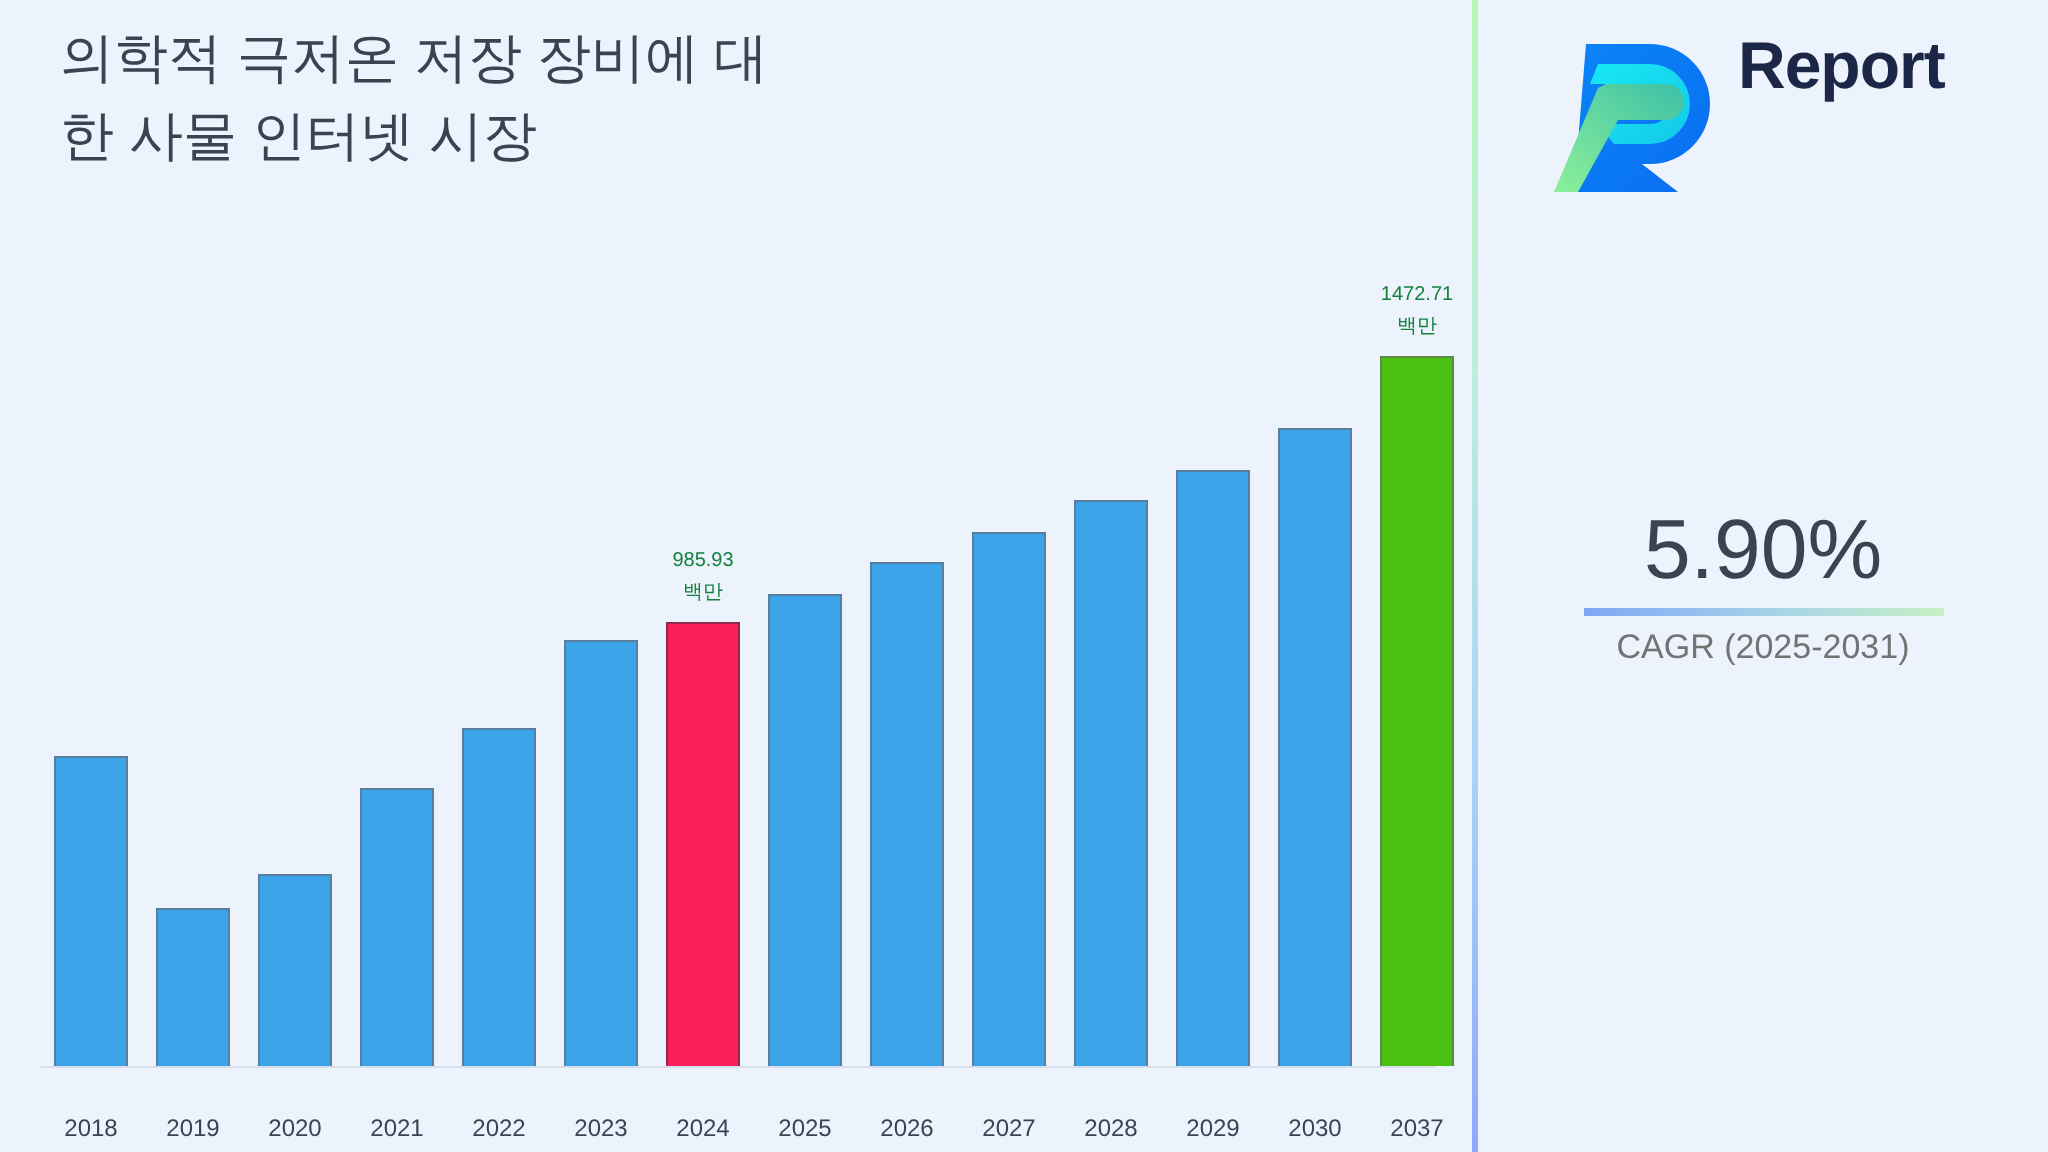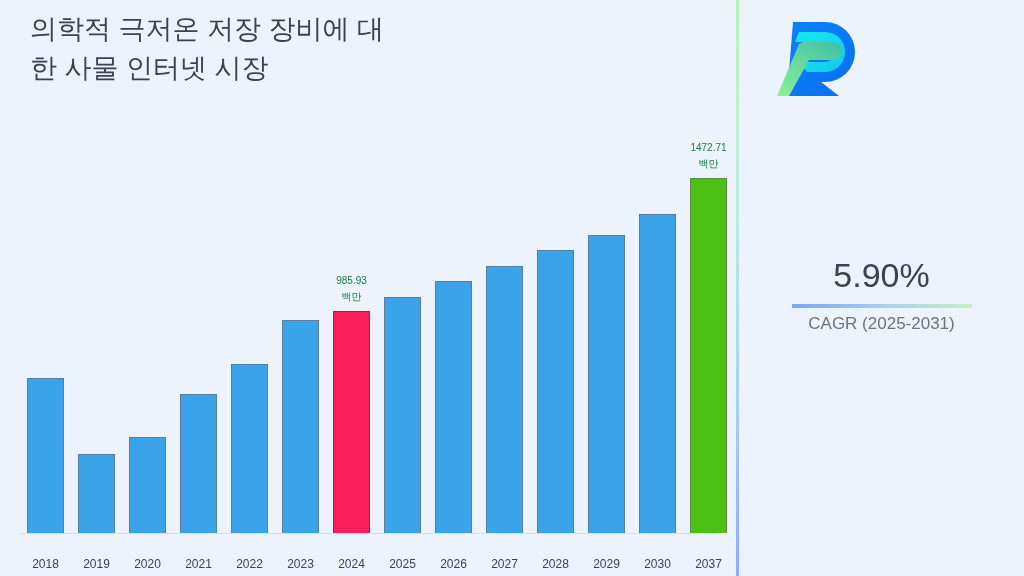--- a/index.html
+++ b/index.html
@@ -62,21 +62,21 @@
 
   #logo { position:absolute; left:36px; top:8px; width:230px; height:92px; }
   #logo-mark { position:absolute; left:0; top:4px; width:86px; height:84px; }
   #logo-text {
     position:absolute; left:94px; top:6px;
     font-size:33px; line-height:38px; font-weight:bold;
     color:#1c2646; letter-spacing:-0.5px;
   }
 
   #cagr-block { position:absolute; left:0; top:252px; width:285px; text-align:center; }
-  #cagr-value { font-size:34px; line-height:46px; color:#3b4252; font-weight:400; }
+  #cagr-value { font-size:42px; line-height:46px; color:#3b4252; font-weight:400; }
   #cagr-rule {
     width:180px; height:4px; margin:6px auto 4px auto;
     background:linear-gradient(to right,#7fa6f5 0%,#a8d4e8 55%,#c6f0c3 100%);
   }
   #cagr-caption { font-size:17px; line-height:24px; color:#737373; }
 </style>
 </head>
 <body>
 
 <div id="page">
@@ -176,20 +176,21 @@
             </linearGradient>
           </defs>
 
           <path d="M18 10 H50 a30 30 0 0 1 0 60 H46 l18 14 H22 L12 84 Z" fill="url(#gA)"></path>
           <path d="M24 20 H50 a20 20 0 0 1 0 40 H32 l-8 -10 H50 a10 10 0 0 0 0 -20 H20 Z" fill="url(#gB)"></path>
 
           <path d="M28 30 H58 a9 9 0 0 1 0 18 H34 L14 84 H2 L24 32 Z" fill="url(#gC)"></path>
         </svg>
       </div>
       <div id="logo-text">
+        <div>Report</div>
       </div>
     </div>
 
     <div id="cagr-block">
       <div id="cagr-value">5.90%</div>
       <div id="cagr-rule"></div>
       <div id="cagr-caption">CAGR (2025-2031)</div>
     </div>
   </div>
 </div>

